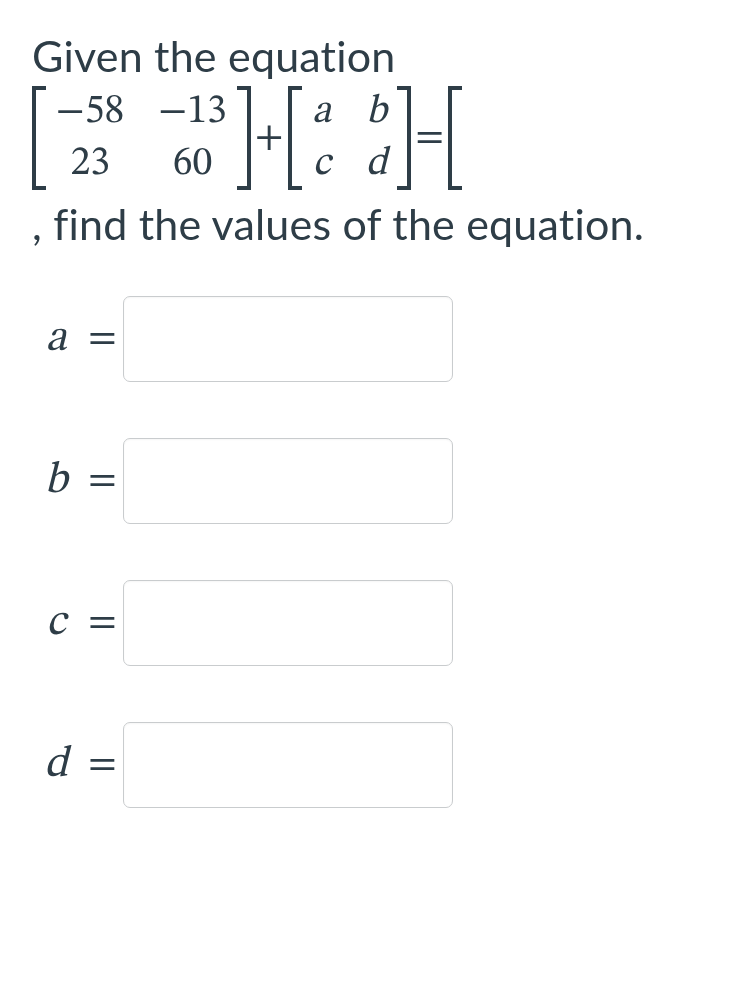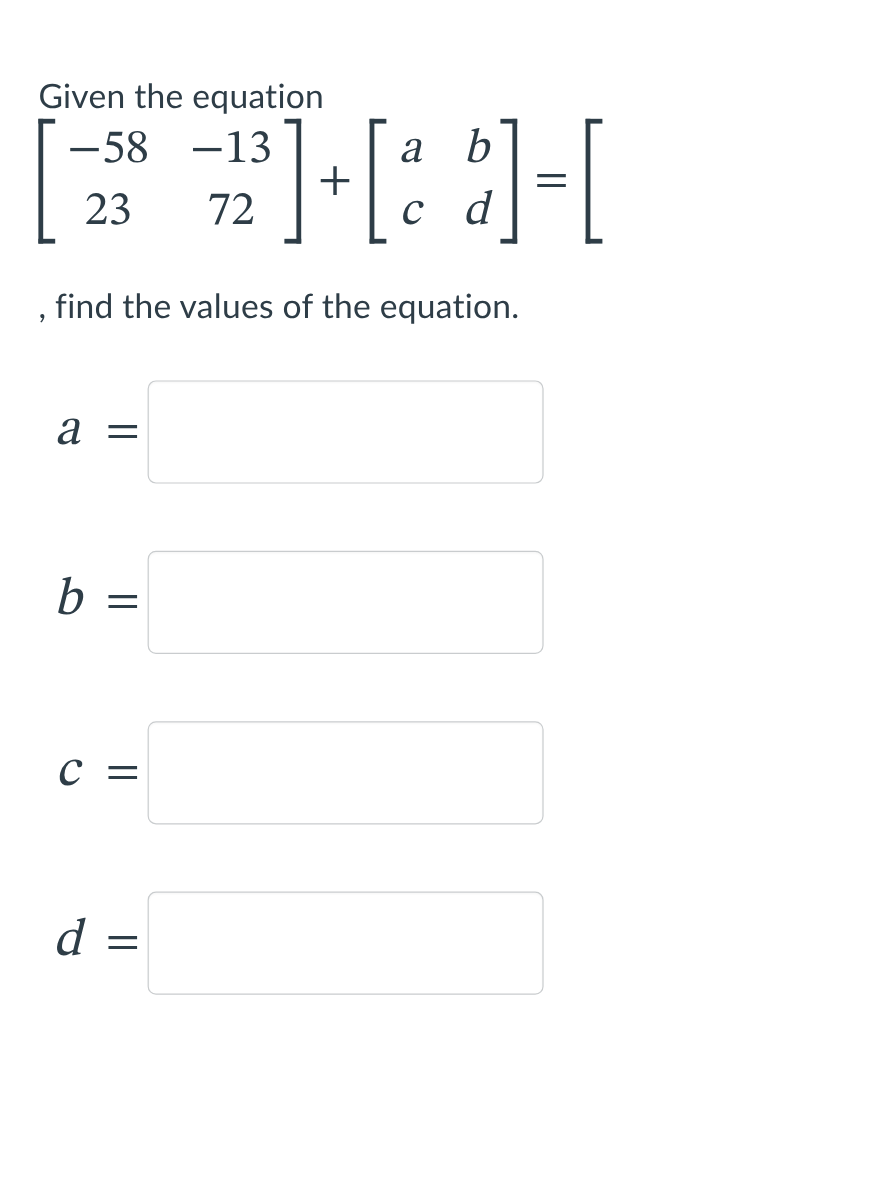--- a/index.html
+++ b/index.html
@@ -6,30 +6,28 @@
   body {
     margin: 0;
     padding: 28px 32px;
     font-family: "Lato", "Helvetica Neue", Arial, sans-serif;
     background: #ffffff;
     color: #2e3d47;
     font-size: 36px;
     width: 732px;
   }
   .prompt-line {
-    font-size: 28px;
+    font-size: 43px;
     line-height: 1.3;
     margin-bottom: 2px;
     letter-spacing: 0.2px;
-    margin-top: 33px;
   }
   .equation-row {
     display: flex;
     align-items: center;
-    gap: 10px;
     margin: 0 0 6px 0;
   }
   .matrix {
     display: inline-flex;
     align-items: stretch;
     font-family: "STIX Two Math", "Cambria Math", "Times New Roman", serif;
     font-size: 40px;
     line-height: 1;
   }
   .bracket {
@@ -121,21 +119,21 @@
 
 <div class="equation-row">
   <span class="matrix">
     <span class="bracket left">
         <span class="tick-bottom"></span>
       </span>
     <span class="mcells">
       <span class="cell">−58</span>
       <span class="cell">−13</span>
       <span class="cell">23</span>
-      <span class="cell">72</span>
+      <span class="cell">60</span>
     </span>
     <span class="bracket right">
         <span class="tick-bottom"></span>
       </span>
   </span>
 
   <span class="op">+</span>
 
   <span class="matrix">
     <span class="bracket left">

